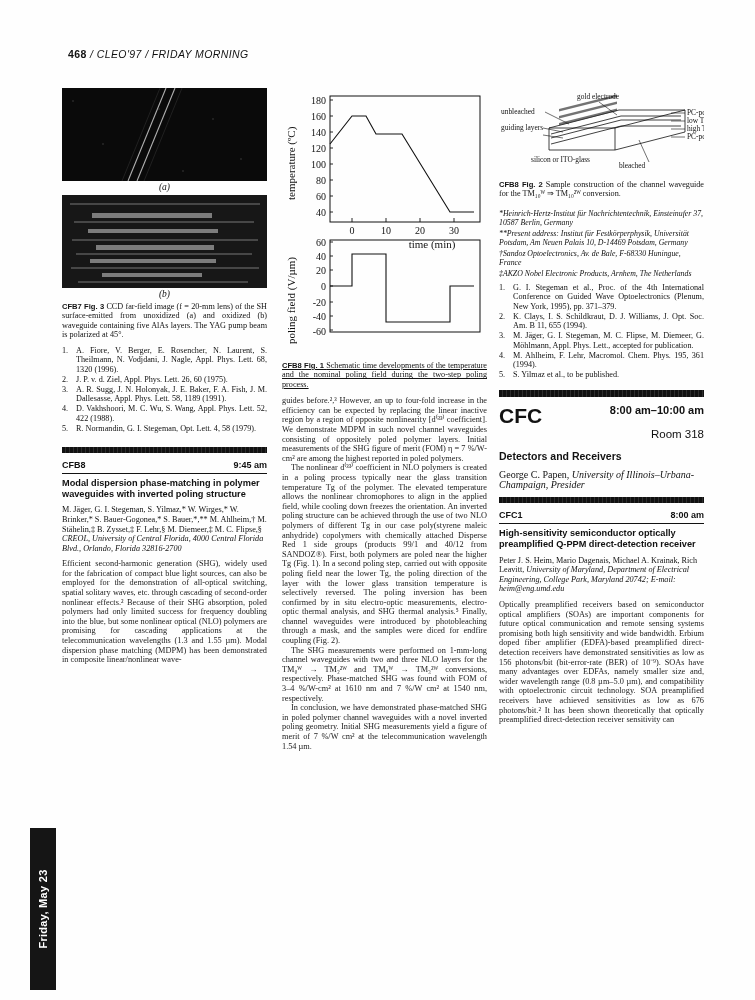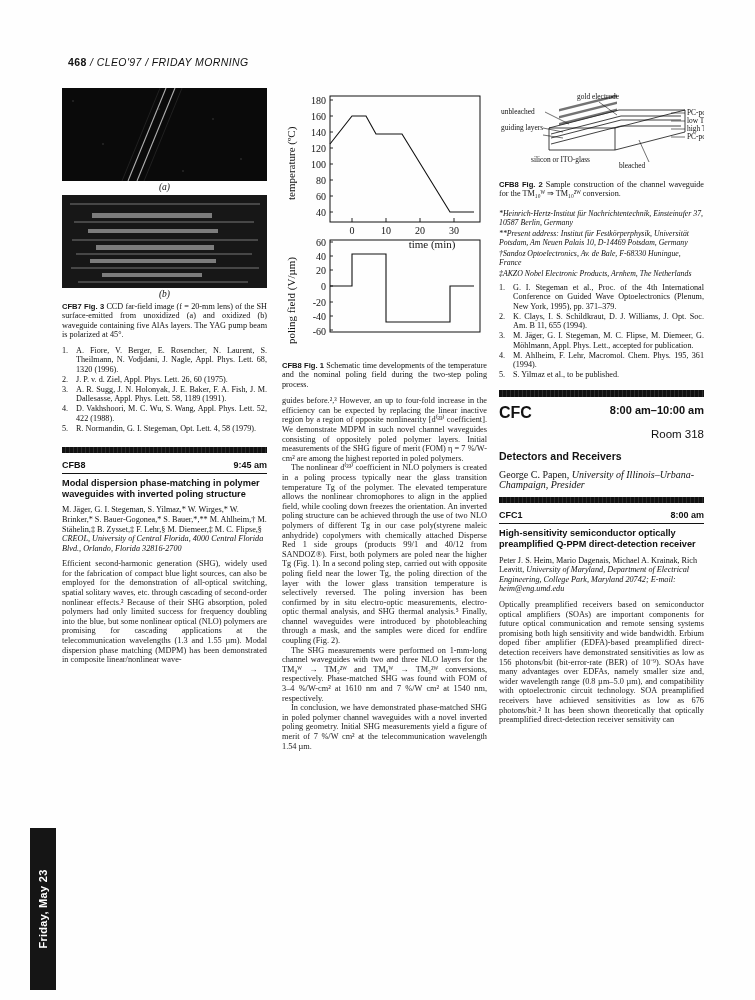--- a/index.html
+++ b/index.html
@@ -2,21 +2,21 @@
 <html><head>
 <meta charset="utf-8">
 <style>
   html,body{margin:0;padding:0;background:#fff;}
   body{width:755px;height:1000px;position:relative;overflow:hidden;
        font-family:"Liberation Serif",serif;color:#111;
        -webkit-font-smoothing:none;}
   .page{position:absolute;inset:0;background:#fefefe;}
 
   
-  .runhead{position:absolute;left:68px;top:56px;font-family:"Liberation Sans",sans-serif;
+  .runhead{position:absolute;left:68px;top:48px;font-family:"Liberation Sans",sans-serif;
     font-style:italic;font-size:10.5px;letter-spacing:.4px;color:#111;}
   .runhead b{font-style:normal;font-weight:bold;}
 
   
   .sidetab{position:absolute;left:30px;top:828px;width:26px;height:162px;background:#151515;}
   .sidetab span{position:absolute;left:50%;top:50%;transform:translate(-50%,-50%) rotate(-90deg);
     white-space:nowrap;color:#fff;font-family:"Liberation Sans",sans-serif;
     font-weight:bold;font-size:11px;letter-spacing:.3px;}
 
   
@@ -47,21 +47,21 @@
   .rule-thin{border-top:1px solid #111;margin:3px 0 4px;}
   .paper-head{font-family:"Liberation Sans",sans-serif;font-weight:bold;font-size:9px;
     display:flex;justify-content:space-between;align-items:baseline;margin-top:8px;}
   .paper-title{font-family:"Liberation Sans",sans-serif;font-weight:bold;font-size:9.2px;
     line-height:10.6px;margin-bottom:6px;}
   .authors{font-size:8.2px;line-height:9.6px;margin-bottom:6px;}
   .authors i{}
 
   .sess-bar{height:7px;background:#111;margin-top:10px;margin-bottom:7px;
     background-image:repeating-linear-gradient(90deg,#111 0 3px,#2e2e2e 3px 4px);}
-  .sess-code{font-family:"Liberation Sans",sans-serif;font-weight:bold;font-size:16px;}
+  .sess-code{font-family:"Liberation Sans",sans-serif;font-weight:bold;font-size:21px;}
   .sess-time{font-family:"Liberation Sans",sans-serif;font-weight:bold;font-size:11px;text-align:right;padding-left:15px;}
   .sess-room{font-family:"Liberation Sans",sans-serif;font-size:11.5px;text-align:right;margin-top:12px;}
   .sess-title{font-family:"Liberation Sans",sans-serif;font-weight:bold;font-size:10.5px;margin:10px 0 8px;}
   .presider{font-size:10px;line-height:9.8px;margin-bottom:4px;}
 
   .foot-aff{font-size:7.8px;line-height:9px;font-style:italic;margin-top:10px;}
   .foot-aff div{margin-bottom:2px;}
 
   
   .chartbox{position:relative;width:205px;}
@@ -229,21 +229,21 @@
               <line x1="48" y1="50" x2="51" y2="50"></line>
             <line x1="48" y1="66" x2="51" y2="66"></line>
               <line x1="48" y1="80" x2="51" y2="80"></line>
             <line x1="48" y1="94" x2="51" y2="94"></line>
           </g>
           <polyline points="48,50 70,50 70,18 104,18 104,86 168,86 168,50 192,50" stroke-width="1.1"></polyline>
         </g>
       </svg>
     </div>
 
-    <div class="caption" style="margin-top:3px;">
+    <div class="caption" style="margin-top:3px;text-decoration:underline;">
       <b>CFB8</b>
       <b>Fig. 1</b>
       <span>Schematic time developments of the temperature and the nominal poling field during the two-step poling process.</span>
     </div>
 
     <div class="body-text" style="margin-top:7px;">
       <p class="noind">guides before.²,³ However, an up to four-fold increase in the efficiency can be expected by replacing the linear inactive region by a region of opposite nonlinearity [d⁽³³⁾ coefficient]. We demonstrate MDPM in such novel channel waveguides consisting of oppositely poled polymer layers. Initial measurements of the SHG figure of merit (FOM) η = 7 %/W-cm² are among the highest reported in poled polymers.</p>
       <p>The nonlinear d⁽³³⁾ coefficient in NLO polymers is created in a poling process typically near the glass transition temperature Tg of the polymer. The elevated temperature allows the nonlinear chromophores to align in the applied field, while cooling down freezes the orientation. An inverted poling structure can be achieved through the use of two NLO polymers of different Tg in our case poly(styrene maleic anhydride) copolymers with chemically attached Disperse Red 1 side groups (products 99/1 and 40/12 from SANDOZ®). First, both polymers are poled near the higher Tg (Fig. 1). In a second poling step, carried out with opposite poling field near the lower Tg, the poling direction of the layer with the lower glass transition temperature is selectively reversed. The poling inversion has been confirmed by in situ electro-optic measurements, electro-optic thermal analysis, and SHG thermal analysis.⁵ Finally, channel waveguides were introduced by photobleaching through a mask, and the samples were diced for endfire coupling (Fig. 2).</p>
       <p>The SHG measurements were performed on 1-mm-long channel waveguides with two and three NLO layers for the TM₀ᵂ → TM₂²ᵂ and TM₀ᵂ → TM₃²ᵂ conversions, respectively. Phase-matched SHG was found with FOM of 3–4 %/W-cm² at 1610 nm and 7 %/W cm² at 1540 nm, respectively.</p>
       <p>In conclusion, we have demonstrated phase-matched SHG in poled polymer channel waveguides with a novel inverted poling geometry. Initial SHG measurements yield a figure of merit of 7 %/W cm² at the telecommunication wavelength 1.54 µm.</p>

